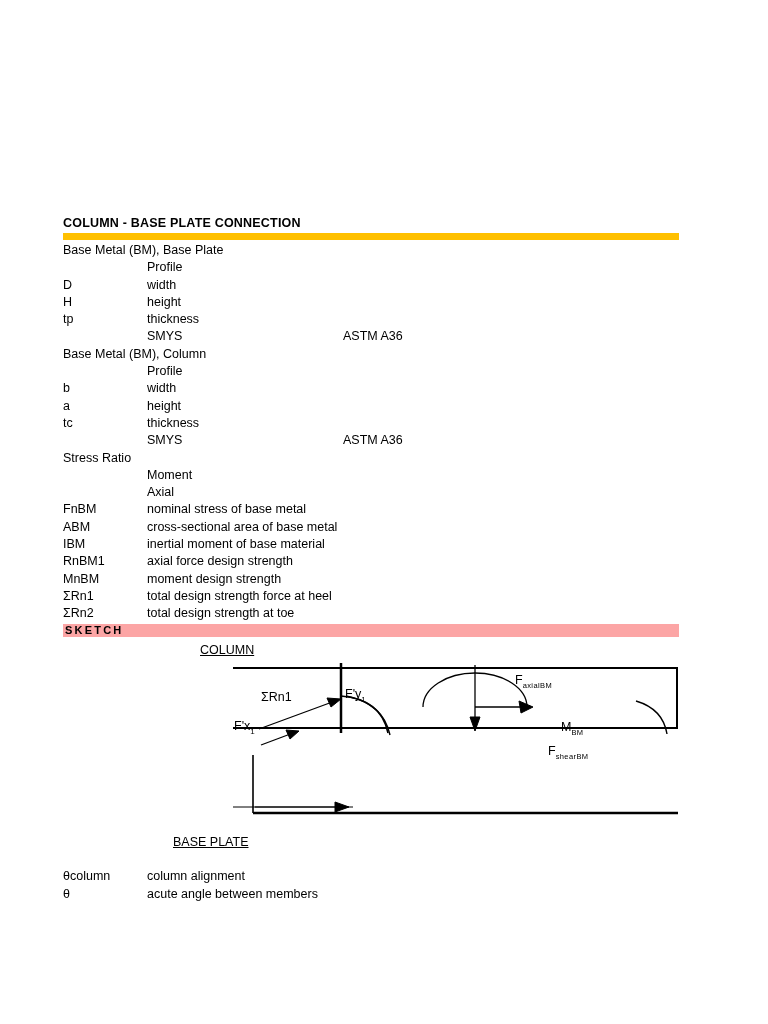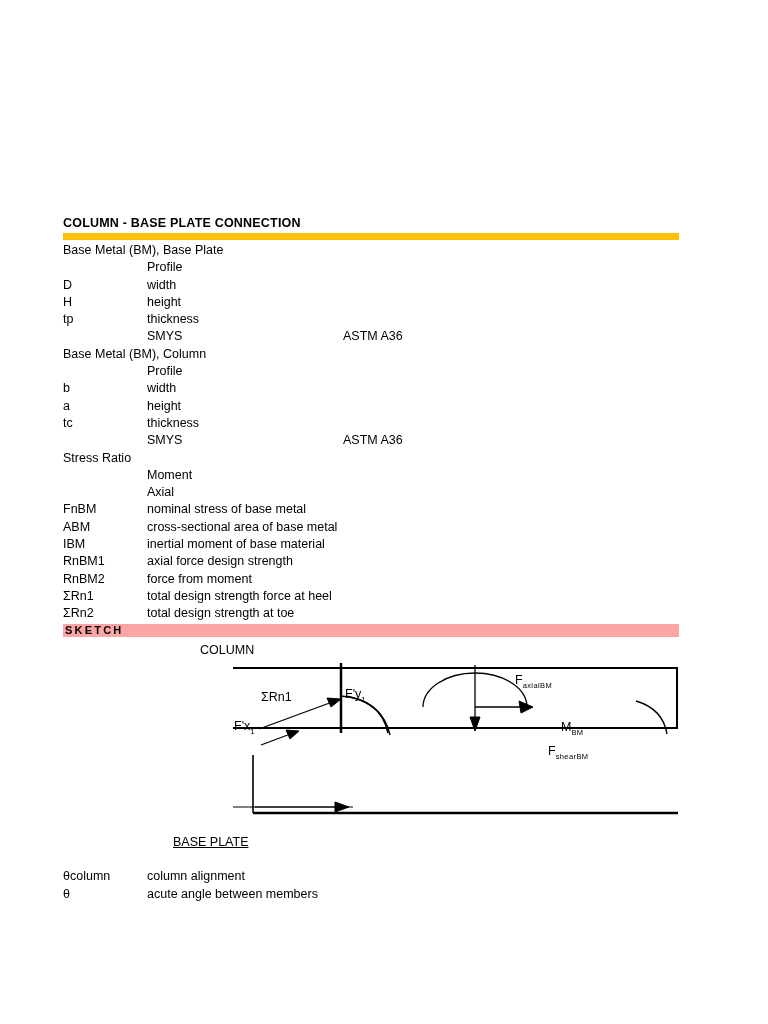--- a/index.html
+++ b/index.html
@@ -90,20 +90,21 @@
     position: relative;
     width: 616px;
     height: 212px;
     margin-top: 4px;
   }
   .lbl-column {
     position: absolute;
     left: 137px;
     top: 2px;
     font-size: 12.5px;
+    text-decoration: underline;
   }
   .lbl-baseplate {
     position: absolute;
     left: 110px;
     top: 194px;
     font-size: 12.5px;
     text-decoration: underline;
   }
   .svg-wrap {
     position: absolute;
@@ -217,22 +218,22 @@
       <div class="c-sym">IBM</div>
       <div class="c-desc">inertial moment of base material</div>
       <div class="c-val"></div>
     </div>
     <div class="row">
       <div class="c-sym">RnBM1</div>
       <div class="c-desc">axial force design strength</div>
       <div class="c-val"></div>
     </div>
     <div class="row">
-      <div class="c-sym">RnBM2</div>
-      <div class="c-desc">force from moment</div>
+      <div class="c-sym">MnBM</div>
+      <div class="c-desc">moment design strength</div>
       <div class="c-val"></div>
     </div>
     <div class="row">
       <div class="c-sym">ΣRn1</div>
       <div class="c-desc">total design strength force at heel</div>
       <div class="c-val"></div>
     </div>
     <div class="row">
       <div class="c-sym">ΣRn2</div>
       <div class="c-desc">total design strength at toe</div>

